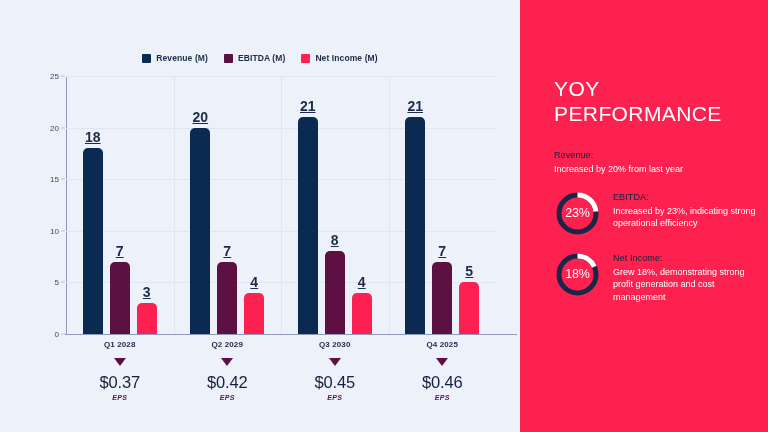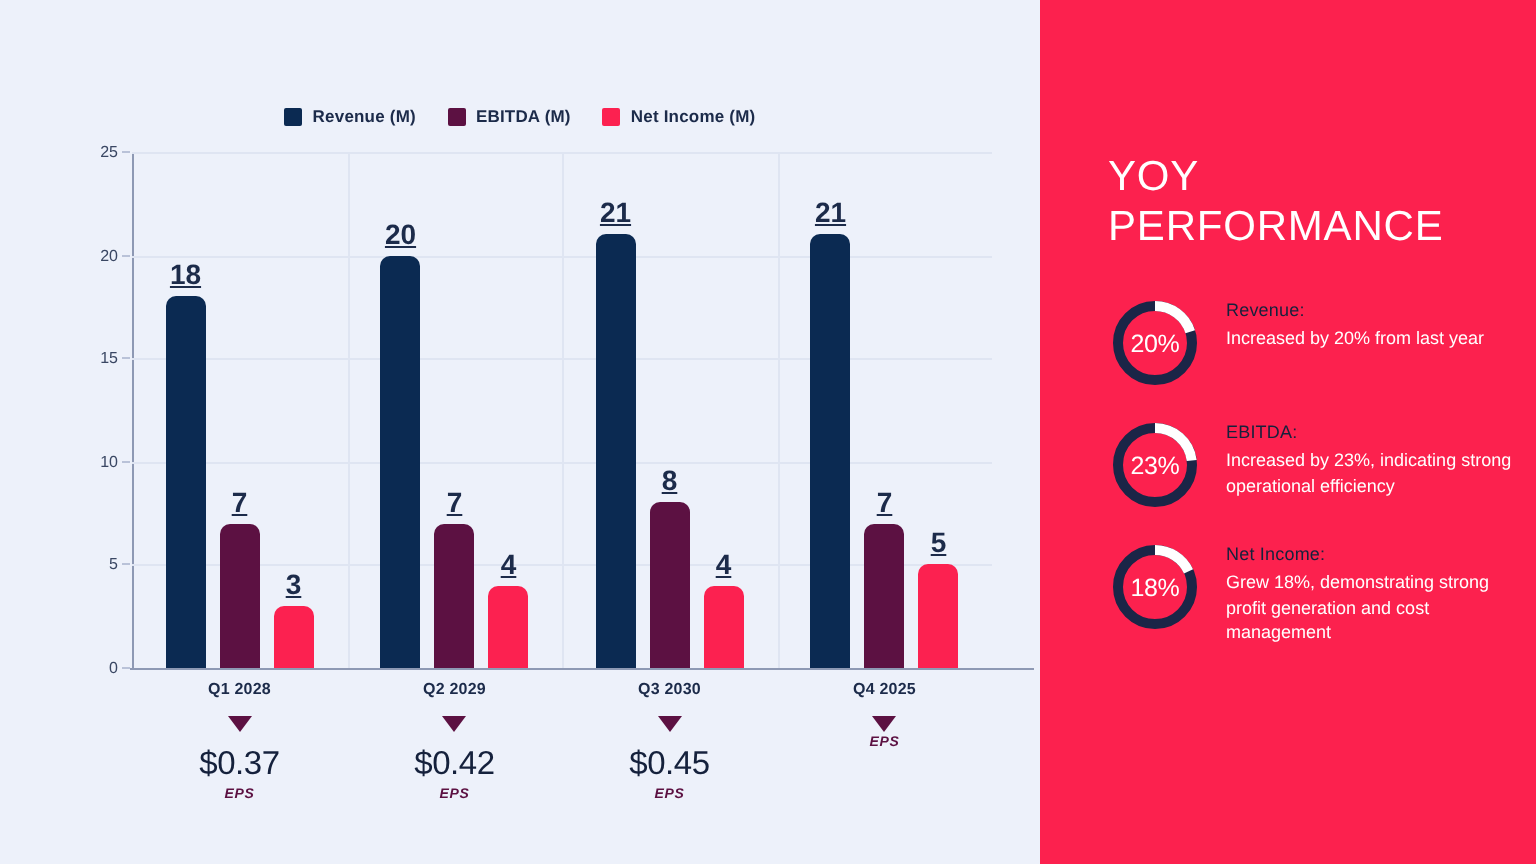--- a/index.html
+++ b/index.html
@@ -237,39 +237,33 @@
         </div>
         <div class="xgroup" style="left: 281px; width: 107.5px;">
           <div class="xlabel">Q3 2030</div>
           <div class="tri"></div>
           <div class="eps-val">$0.45</div>
           <div class="eps-cap">EPS</div>
         </div>
         <div class="xgroup" style="left: 388.5px; width: 107.5px;">
           <div class="xlabel">Q4 2025</div>
           <div class="tri"></div>
+          <div class="eps-val">$0.46</div>
           <div class="eps-cap">EPS</div>
         </div>
       </div>
   </div>
 
   <div id="side-panel">
     <div id="side-title">
       <div>YOY</div>
       <div>PERFORMANCE</div>
     </div>
     <div id="stats">
         <div class="stat">
-          <div class="donut">
-            <svg width="47" height="47" viewBox="0 0 47 47">
-              <circle cx="23.5" cy="23.5" r="18.5" fill="none" stroke="#1b2547" stroke-width="5"></circle>
-              <circle cx="23.5" cy="23.5" r="18.5" fill="none" stroke="#ffffff" stroke-width="5" stroke-dasharray="23.247785636564473 92.99114254625788" stroke-linecap="butt" transform="rotate(-90 23.5 23.5)"></circle>
-            </svg>
-            <div class="donut-pct">20%</div>
-          </div>
           <div class="stat-text">
             <div class="stat-title">Revenue:</div>
             <div class="stat-desc">Increased by 20% from last year</div>
           </div>
         </div>
         <div class="stat">
           <div class="donut">
             <svg width="47" height="47" viewBox="0 0 47 47">
               <circle cx="23.5" cy="23.5" r="18.5" fill="none" stroke="#1b2547" stroke-width="5"></circle>
               <circle cx="23.5" cy="23.5" r="18.5" fill="none" stroke="#ffffff" stroke-width="5" stroke-dasharray="26.734953482049143 89.5039747007732" stroke-linecap="butt" transform="rotate(-90 23.5 23.5)"></circle>

